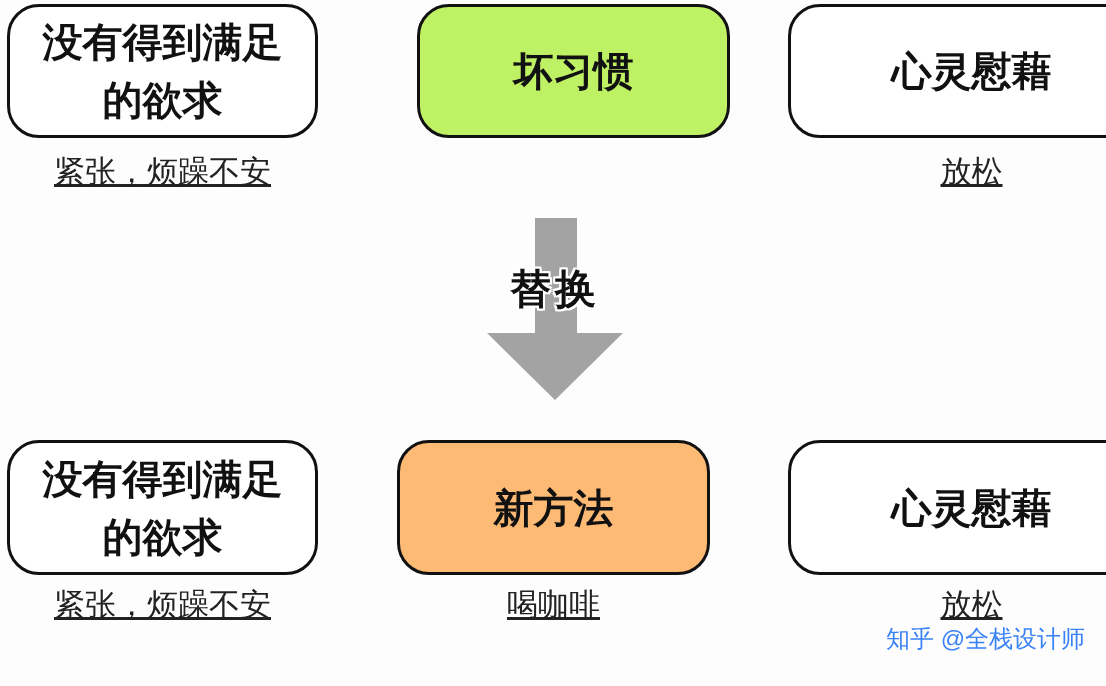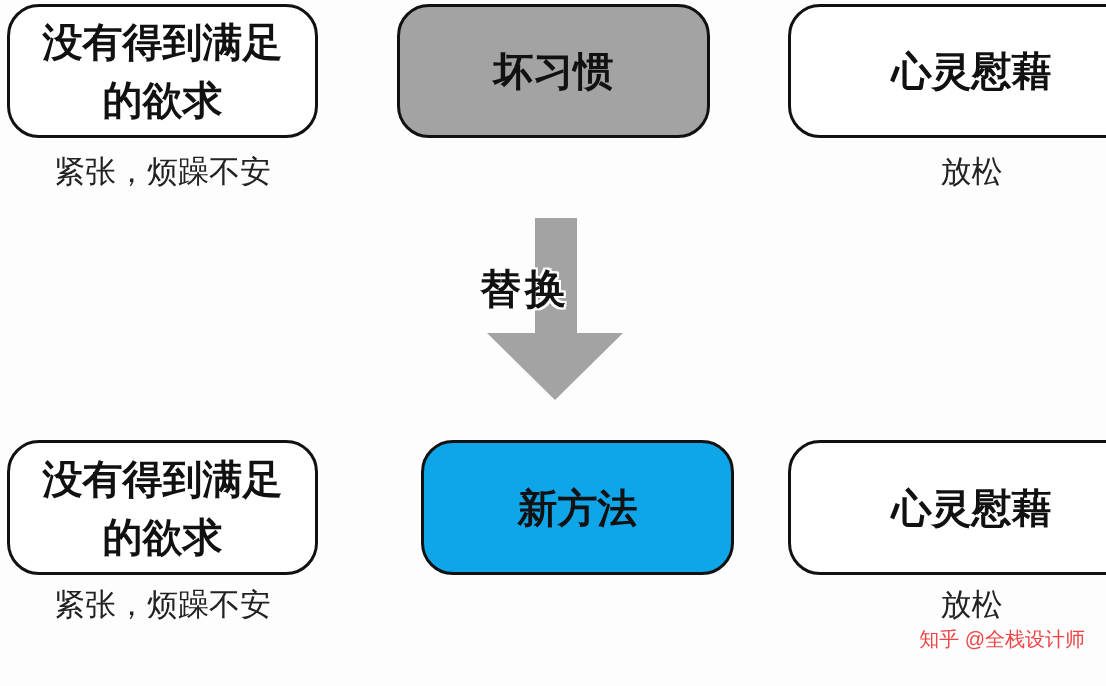--- a/index.html
+++ b/index.html
@@ -45,96 +45,99 @@
   .row-b { top: 440px; height: 135px; }
 
   .caption {
     position: absolute;
     height: 44px;
     line-height: 44px;
     font-size: 31px;
     color: #222222;
     text-align: center;
     white-space: nowrap;
+    text-decoration: underline;
   }
   .cap-t  { top: 150px; }
   .cap-b  { top: 583px; }
   .cap-b2 { top: 638px; }
 
   .arrow-svg {
     position: absolute;
     left: 480px;
     top: 210px;
     width: 150px;
     height: 200px;
   }
   .arrow-label {
     position: absolute;
     left: 480px;
     top: 262px;
     width: 150px;
+    text-align: center;
     font-size: 41px;
     font-weight: bold;
     color: #111111;
     letter-spacing: 4px;
     text-shadow:
       -2px -2px 0 #ffffff, 2px -2px 0 #ffffff,
       -2px  2px 0 #ffffff, 2px  2px 0 #ffffff,
        0   -2px 0 #ffffff, 0    2px 0 #ffffff,
       -2px  0   0 #ffffff, 2px  0   0 #ffffff;
   }
 
   .watermark {
     position: absolute;
     top: 620px;
     right: 21px;
     height: 38px;
     line-height: 38px;
-    font-size: 20px;
-    color: #ef4444;
+    font-size: 24px;
+    color: #3b82f6;
     white-space: nowrap;
   }
 </style>
 </head>
 <body>
 
 <div class="canvas">
 
   <div class="box col-l row-t" style="background-color: rgb(255, 255, 255);">
     <div class="box-line">没有得到满足</div>
     <div class="box-line">的欲求</div>
   </div>
-  <div class="box col-m row-t" style="background-color: #a3a3a3;">
+  <div class="box col-m row-t" style="background-color: #bef264; margin-left: 20px;">
     <div class="box-line">坏习惯</div>
 
   </div>
   <div class="box col-r row-t" style="background-color: rgb(255, 255, 255);">
     <div class="box-line">心灵慰藉</div>
 
   </div>
 
   <div class="caption cap-t col-l">紧张，烦躁不安</div>
   <div class="caption cap-t col-r">放松</div>
 
   <svg class="arrow-svg" viewBox="0 0 150 200" xmlns="http://www.w3.org/2000/svg">
     <polygon points="55,8 97,8 97,123 143,123 75,190 7,123 55,123" fill="#a3a3a3"></polygon>
   </svg>
   <div class="arrow-label">替换</div>
 
   <div class="box col-l row-b" style="background-color: rgb(255, 255, 255);">
     <div class="box-line">没有得到满足</div>
     <div class="box-line">的欲求</div>
   </div>
-  <div class="box col-m row-b" style="background-color: #0ea5e9; margin-left: 24px;">
+  <div class="box col-m row-b" style="background-color: #fdba74;">
     <div class="box-line">新方法</div>
 
   </div>
   <div class="box col-r row-b" style="background-color: rgb(255, 255, 255);">
     <div class="box-line">心灵慰藉</div>
 
   </div>
 
   <div class="caption cap-b col-l">紧张，烦躁不安</div>
+  <div class="caption cap-b col-m">喝咖啡</div>
   <div class="caption cap-b col-r">放松</div>
 
   <div class="watermark">知乎 @全栈设计师</div>
 
 </div>
 
 </body></html>

